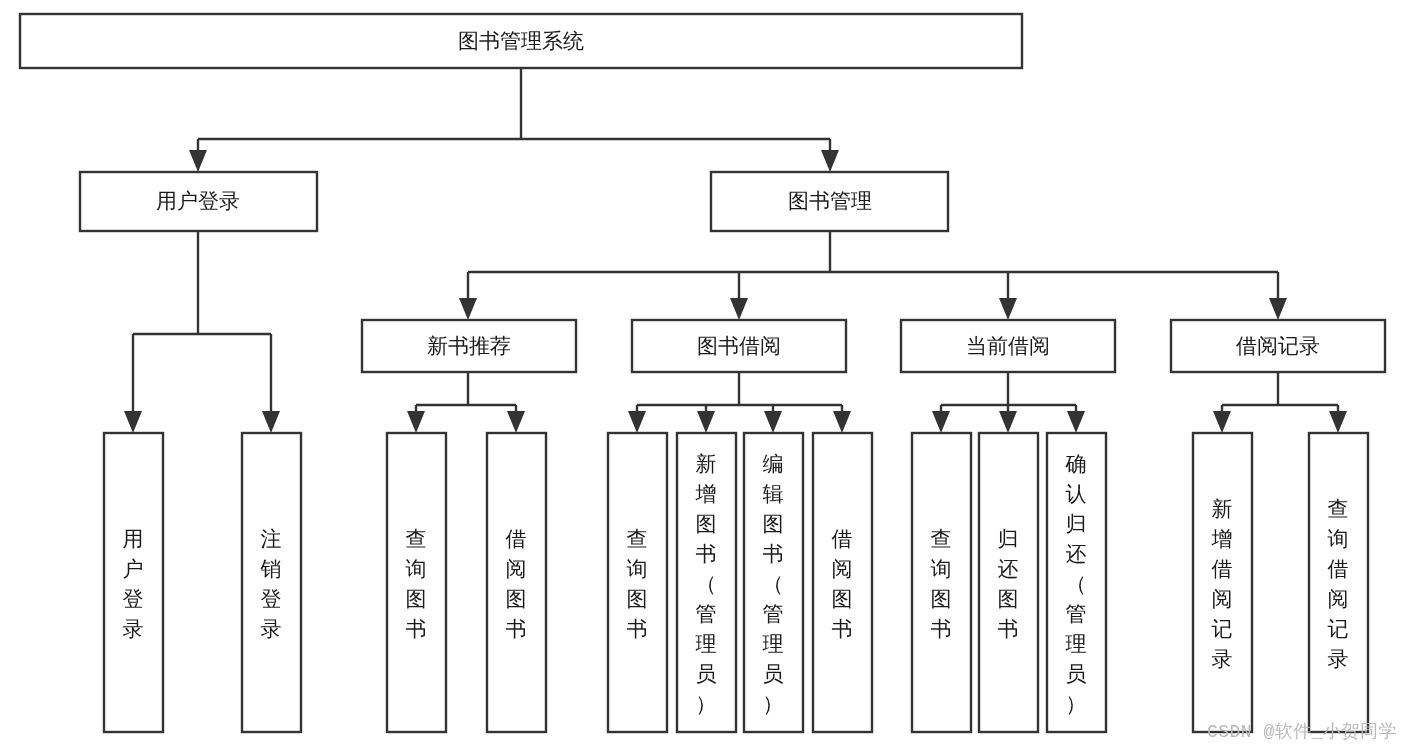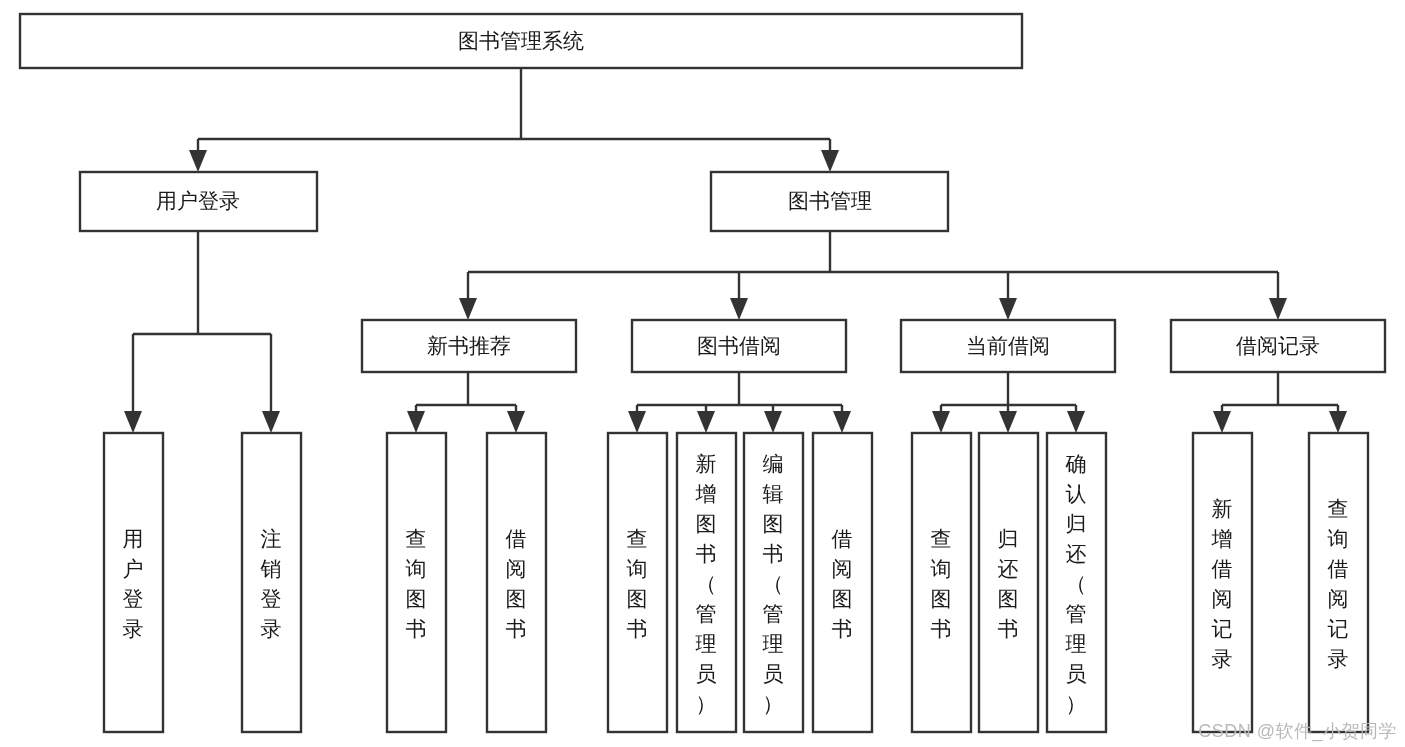--- a/index.html
+++ b/index.html
@@ -53,21 +53,21 @@
   .arrow-head {
     fill: #333333;
     stroke: none;
   }
   .watermark {
     position: absolute;
     right: 8px;
     bottom: 4px;
     color: #b9b9b9;
     font-size: 18px;
-    font-family: Liberation Sans, sans-serif;
+    font-family: Liberation Mono, monospace;
     white-space: nowrap;
     letter-spacing: 0.5px;
   }
 </style>
 </head>
 <body>
 
 <div id="diagram-root">
 
   <svg id="tree-svg" viewBox="0 0 1405 747" xmlns="http://www.w3.org/2000/svg">

